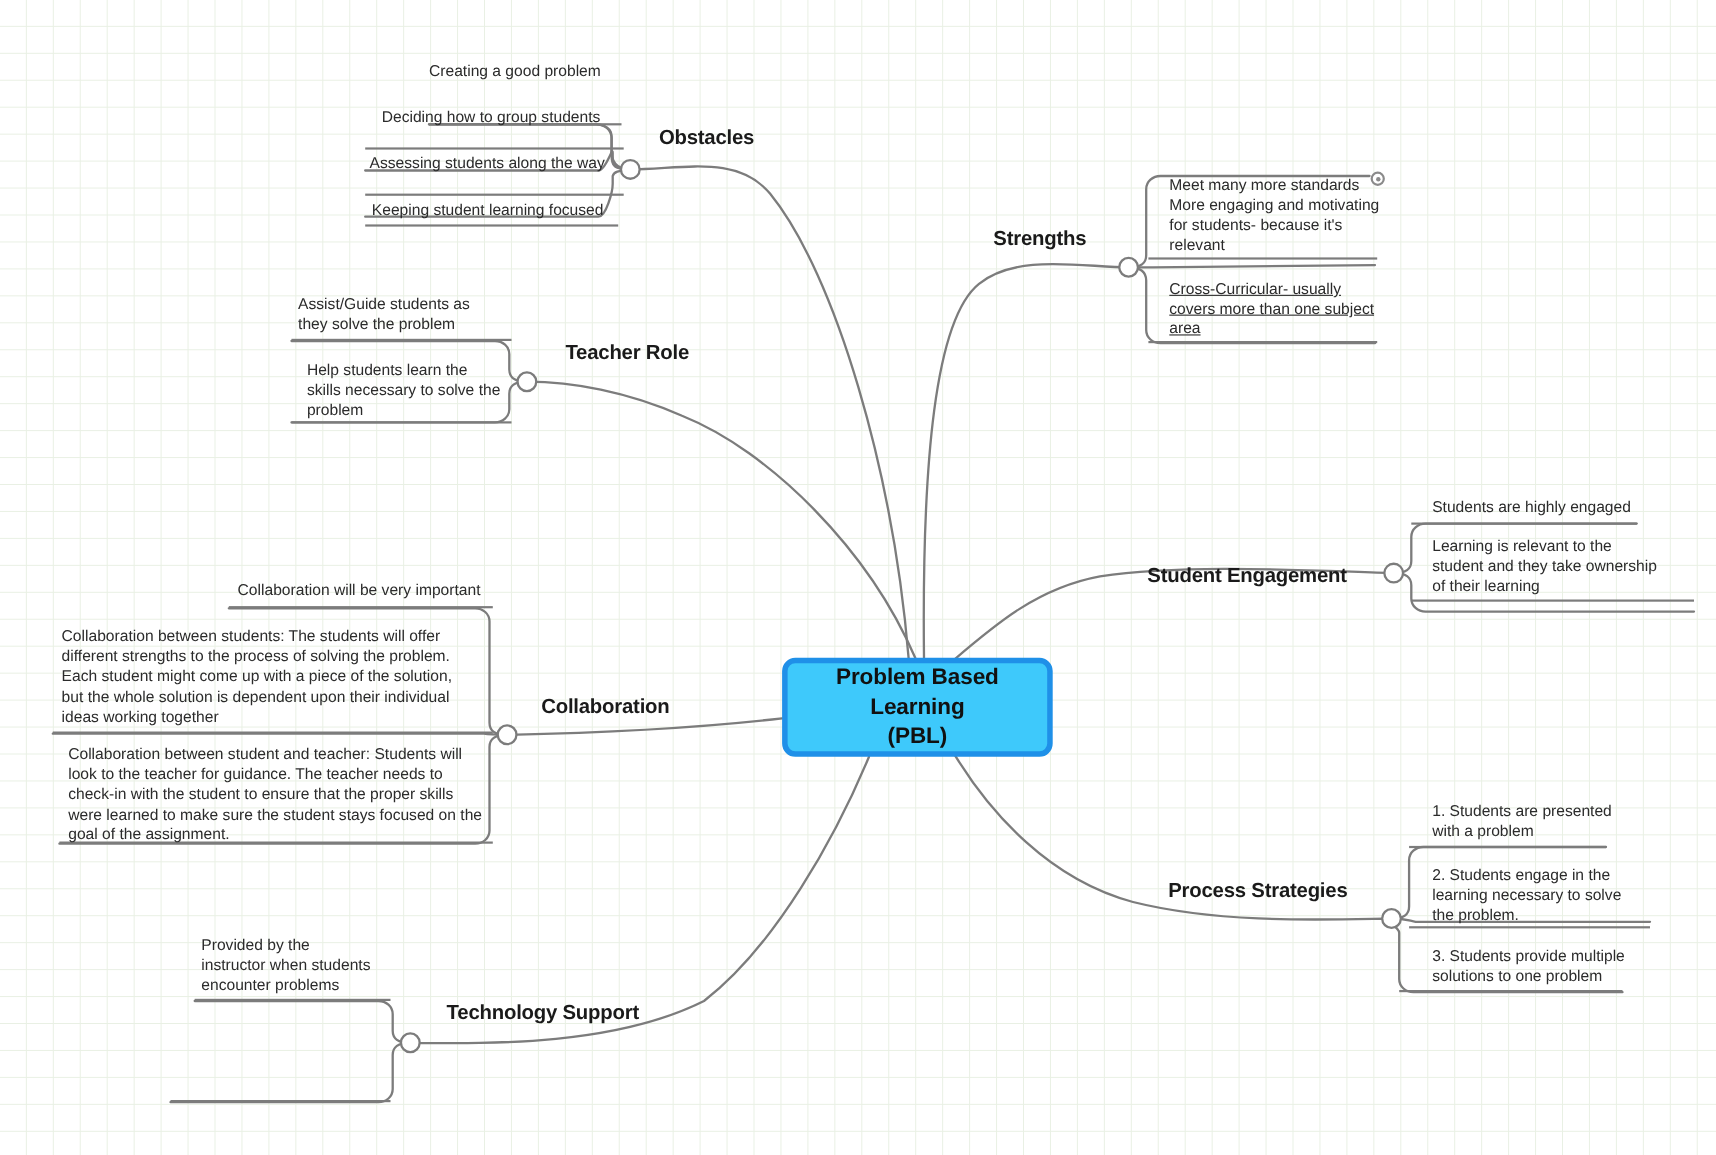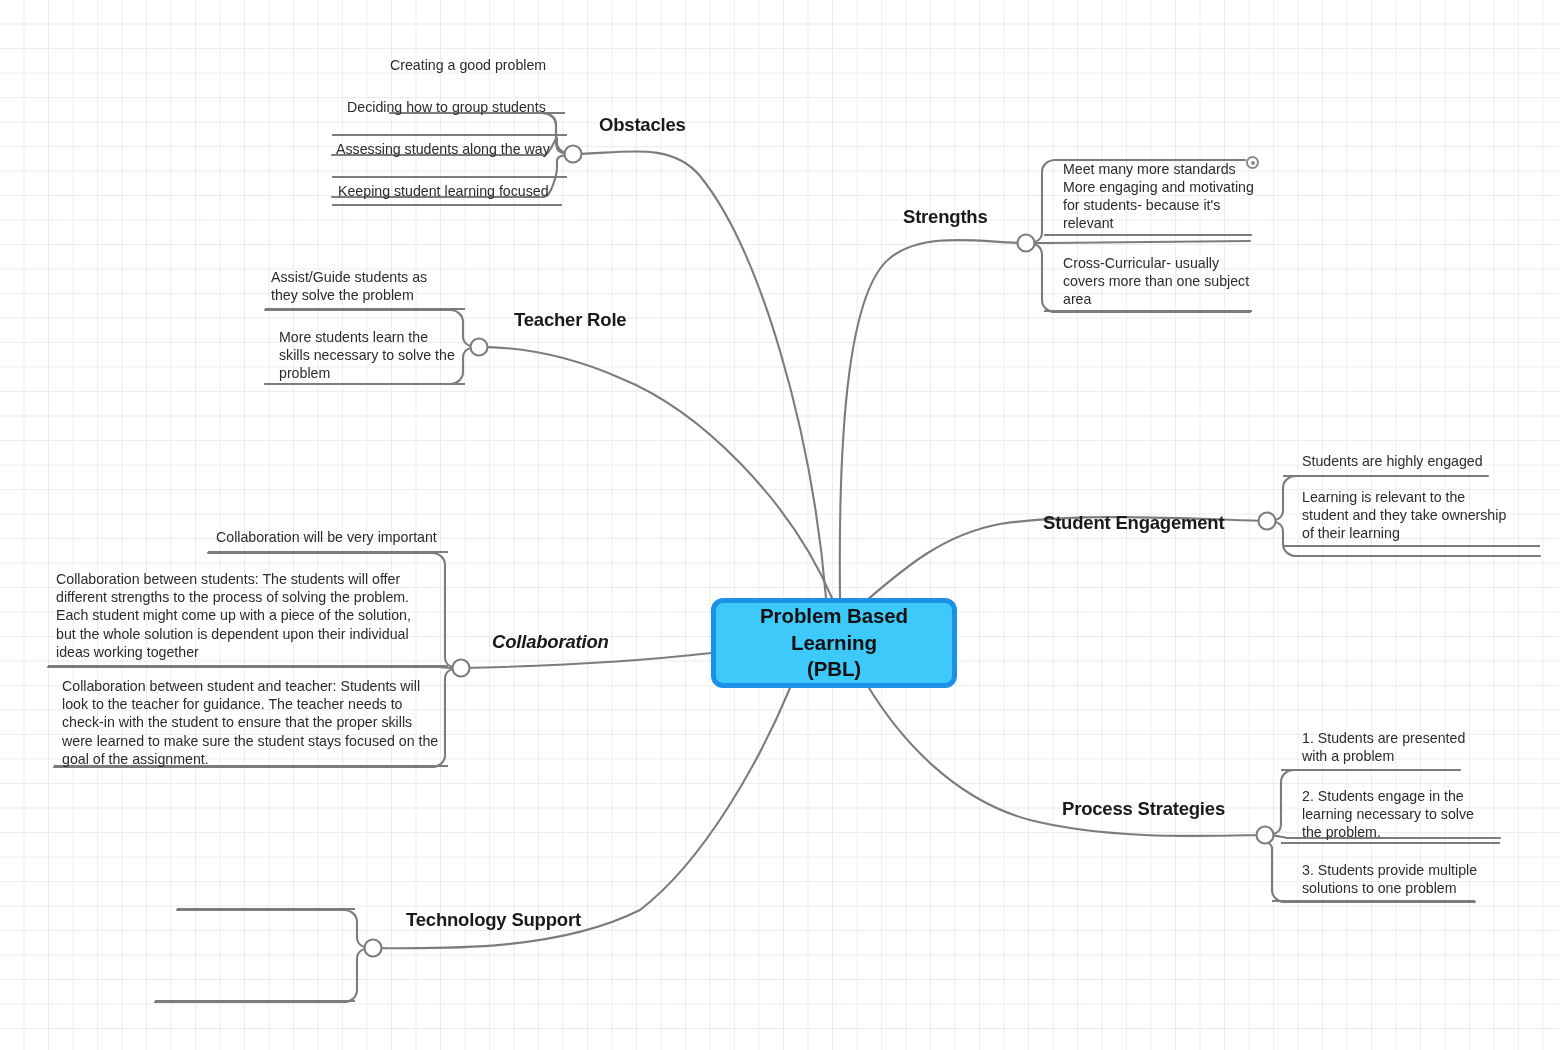--- a/index.html
+++ b/index.html
@@ -222,50 +222,50 @@
   <div class="leaf" style="left:1063px; top:148px; width:210px;margin-top:12px;">
     <span class="leaf-text">Meet many more standards</span>
   </div>
   <div class="collapse-dot" style="left:1246px; top:156px;"></div>
 
   <div class="leaf" style="left:1063px; top:178px; width:195px;">
     <span class="leaf-text">More engaging and motivating for students- because it's relevant</span>
   </div>
   <div class="leaf-rule" style="left:1044px; top:234px; width:208px;"></div>
 
-  <div class="leaf" style="left:1063px; top:254px; width:190px;">
+  <div class="leaf" style="left:1063px; top:254px; width:190px;text-decoration:underline;">
     <span class="leaf-text">Cross-Curricular- usually covers more than one subject area</span>
   </div>
   <div class="leaf-rule" style="left:1044px; top:310px; width:208px;"></div>
 
   <div class="branch-label" style="left:514px; top:309px;">Teacher Role</div>
 
   <div class="leaf" style="left:271px; top:268px; width:185px;">
     <span class="leaf-text">Assist/Guide students as they solve the problem</span>
   </div>
   <div class="leaf-rule" style="left:265px; top:308px; width:200px;"></div>
 
   <div class="leaf" style="left:279px; top:328px; width:180px;">
-    <span class="leaf-text">More students learn the skills necessary to solve the problem</span>
+    <span class="leaf-text">Help students learn the skills necessary to solve the problem</span>
   </div>
   <div class="leaf-rule" style="left:265px; top:383px; width:200px;"></div>
 
   <div class="branch-label" style="left:1043px; top:512px;">Student Engagement</div>
 
   <div class="leaf" style="left:1302px; top:452px; width:220px;">
     <span class="leaf-text">Students are highly engaged</span>
   </div>
   <div class="leaf-rule" style="left:1283px; top:475px; width:205px;"></div>
 
   <div class="leaf" style="left:1302px; top:488px; width:210px;">
     <span class="leaf-text">Learning is relevant to the student and they take ownership of their learning</span>
   </div>
   <div class="leaf-rule" style="left:1283px; top:545px; width:257px;"></div>
 
-  <div class="branch-label" style="left:492px; top:631px;font-style:italic;">Collaboration</div>
+  <div class="branch-label" style="left:492px; top:631px;">Collaboration</div>
 
   <div class="leaf" style="left:216px; top:528px; width:230px;">
     <span class="leaf-text">Collaboration will be very important</span>
   </div>
   <div class="leaf-rule" style="left:208px; top:551px; width:240px;"></div>
 
   <div class="leaf" style="left:56px; top:570px; width:378px;">
     <span class="leaf-text">Collaboration between students: The students will offer different strengths to the process of solving the problem. Each student might come up with a piece of the solution, but the whole solution is dependent upon their individual ideas working together</span>
   </div>
   <div class="leaf-rule" style="left:48px; top:665px; width:400px;"></div>
@@ -287,17 +287,20 @@
   </div>
   <div class="leaf-rule" style="left:1281px; top:842px; width:219px;"></div>
 
   <div class="leaf" style="left:1302px; top:861px; width:180px;">
     <span class="leaf-text">3. Students provide multiple solutions to one problem</span>
   </div>
   <div class="leaf-rule" style="left:1272px; top:900px; width:203px;"></div>
 
   <div class="branch-label" style="left:406px; top:909px;">Technology Support</div>
 
+  <div class="leaf" style="left:183px; top:851px; width:160px;">
+    <span class="leaf-text">Provided by the instructor when students encounter problems</span>
+  </div>
   <div class="leaf-rule" style="left:177px; top:908px; width:178px;"></div>
 
   <div class="leaf-rule" style="left:155px; top:1000px; width:200px;"></div>
 
 </div>
 
 </body></html>

